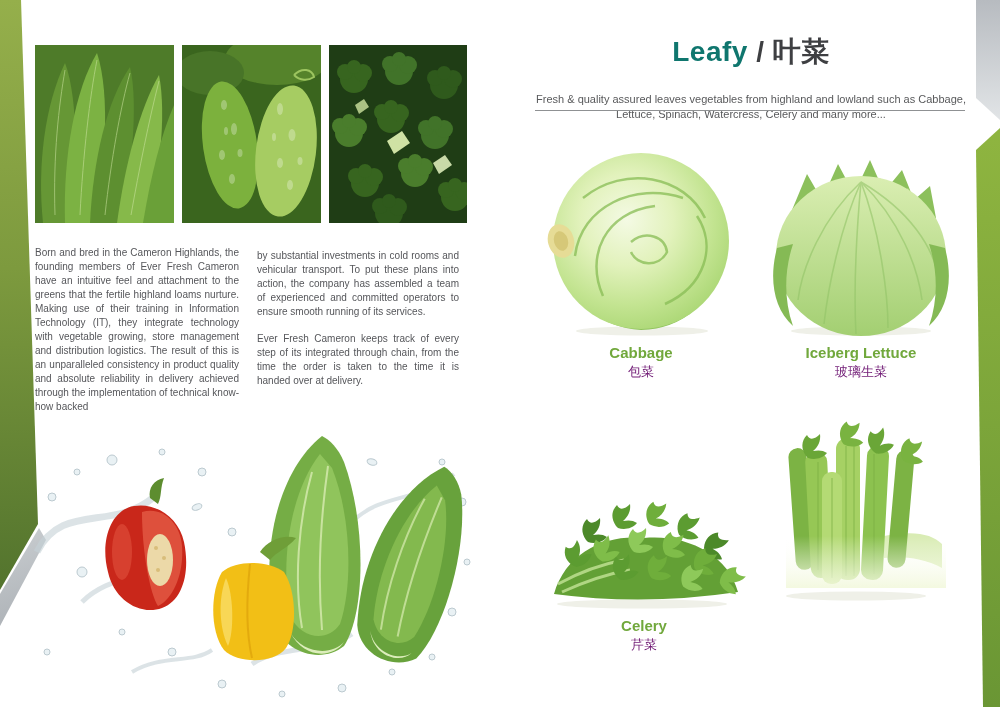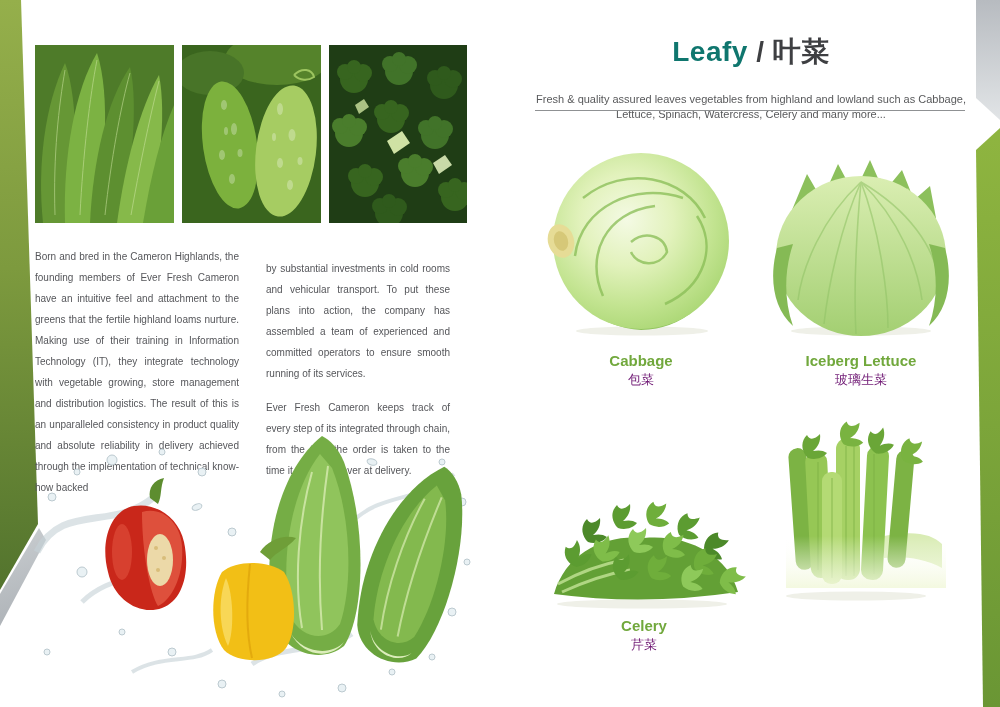--- a/index.html
+++ b/index.html
@@ -19,25 +19,25 @@
     clip-path:polygon(0 0,24px 0,24px 120px,0 98px);}
   #right-green{left:976px;top:124px;width:24px;height:583px;
     background:linear-gradient(180deg,#8fb540 0%,#6a9634 100%);
     clip-path:polygon(0 26px,24px 4px,24px 583px,7px 583px);}
 
   
   .photo{position:absolute;top:45px;width:139px;height:178px;}
   #photo-1{left:35px;} #photo-2{left:182px;width:139px;} #photo-3{left:329px;width:138px;}
   .photo svg{display:block;width:100%;height:100%;}
 
-  .bodycol{position:absolute;top:246px;font-size:10px;line-height:21px;
+  .bodycol{position:absolute;top:246px;font-size:10px;line-height:14px;
     text-align:justify;color:#55565a;}
   #col1{left:35px;width:204px;}
   #col2{left:254px;width:208px;}
-  #col2 p{margin:12px;}
+  #col2 p{margin:3px;}
   #col2 p + p{margin-top:13px;}
   #col1 p{margin:0;}
 
   #splash{position:absolute;left:22px;top:402px;width:462px;height:305px;}
   #splash svg{display:block;width:100%;height:100%;}
 
   
   #leafy-header{position:absolute;left:515px;top:33px;width:472px;text-align:center;}
   #leafy-title{font-size:28px;font-weight:bold;letter-spacing:.5px;}
   .title-en{color:#0f766e;}
@@ -48,21 +48,21 @@
     border-top:1px solid #8f9193;}
 
   .veg-item{position:absolute;text-align:center;margin:0;}
   .veg-item svg{display:block;margin:0 auto;}
   #item-cabbage{left:545px;top:146px;width:192px;}
   #item-iceberg{left:762px;top:148px;width:198px;}
   #item-celery{left:536px;top:444px;width:216px;}
   #item-fennel{left:766px;top:418px;width:184px;}
   .veg-name-en{font-size:15px;font-weight:bold;color:#71a83c;margin-top:7px;}
   .veg-name-zh{font-size:13px;color:#701a75;margin-top:2px;}
-  #item-cabbage .veg-name-en,#item-iceberg .veg-name-en{margin-top:16px;text-align:center;}
+  #item-cabbage .veg-name-en,#item-iceberg .veg-name-en{margin-top:8px;text-align:center;}
 </style>
 </head>
 <body>
 
 <div id="page">
 
   <div class="ribbon" id="left-green"></div>
   <div class="ribbon" id="left-gray"></div>
   <div class="ribbon" id="right-gray"></div>
   <div class="ribbon" id="right-green"></div>

